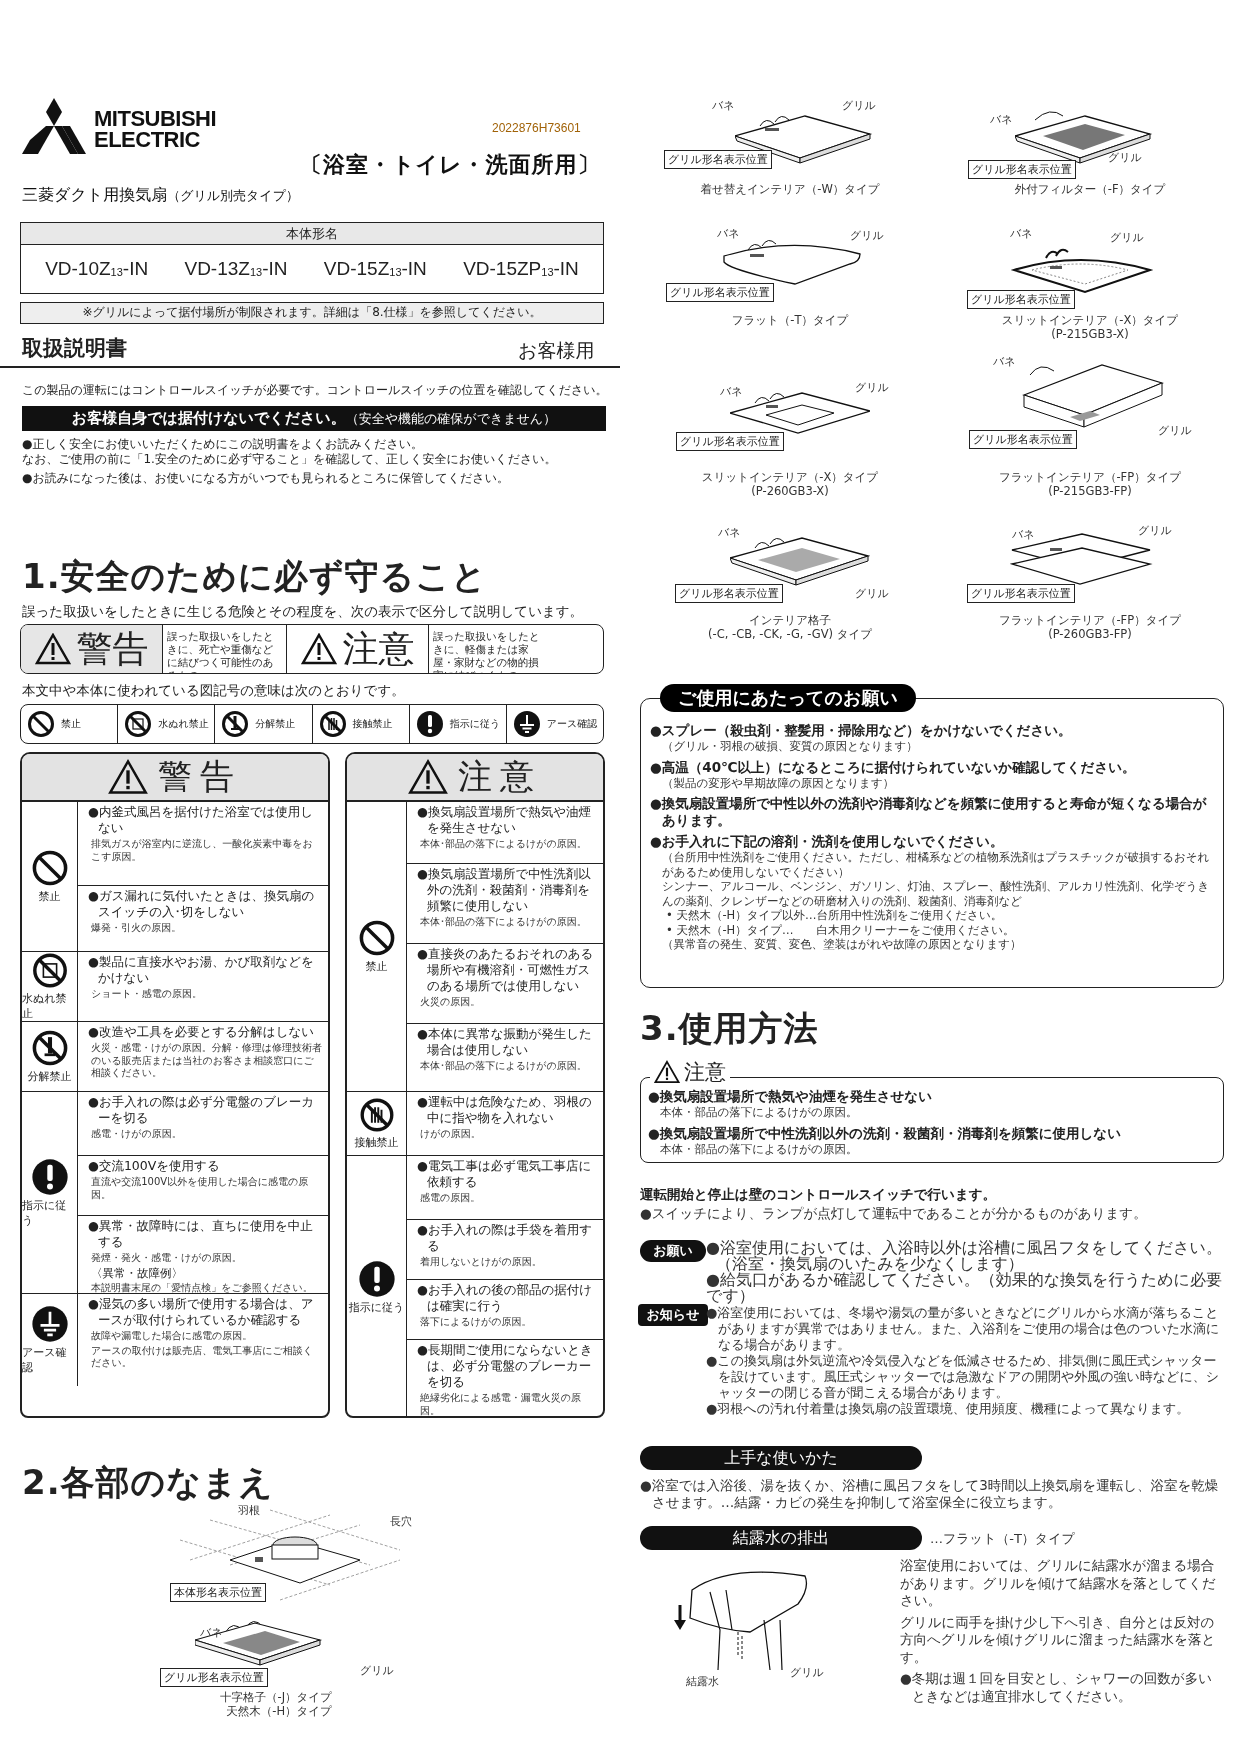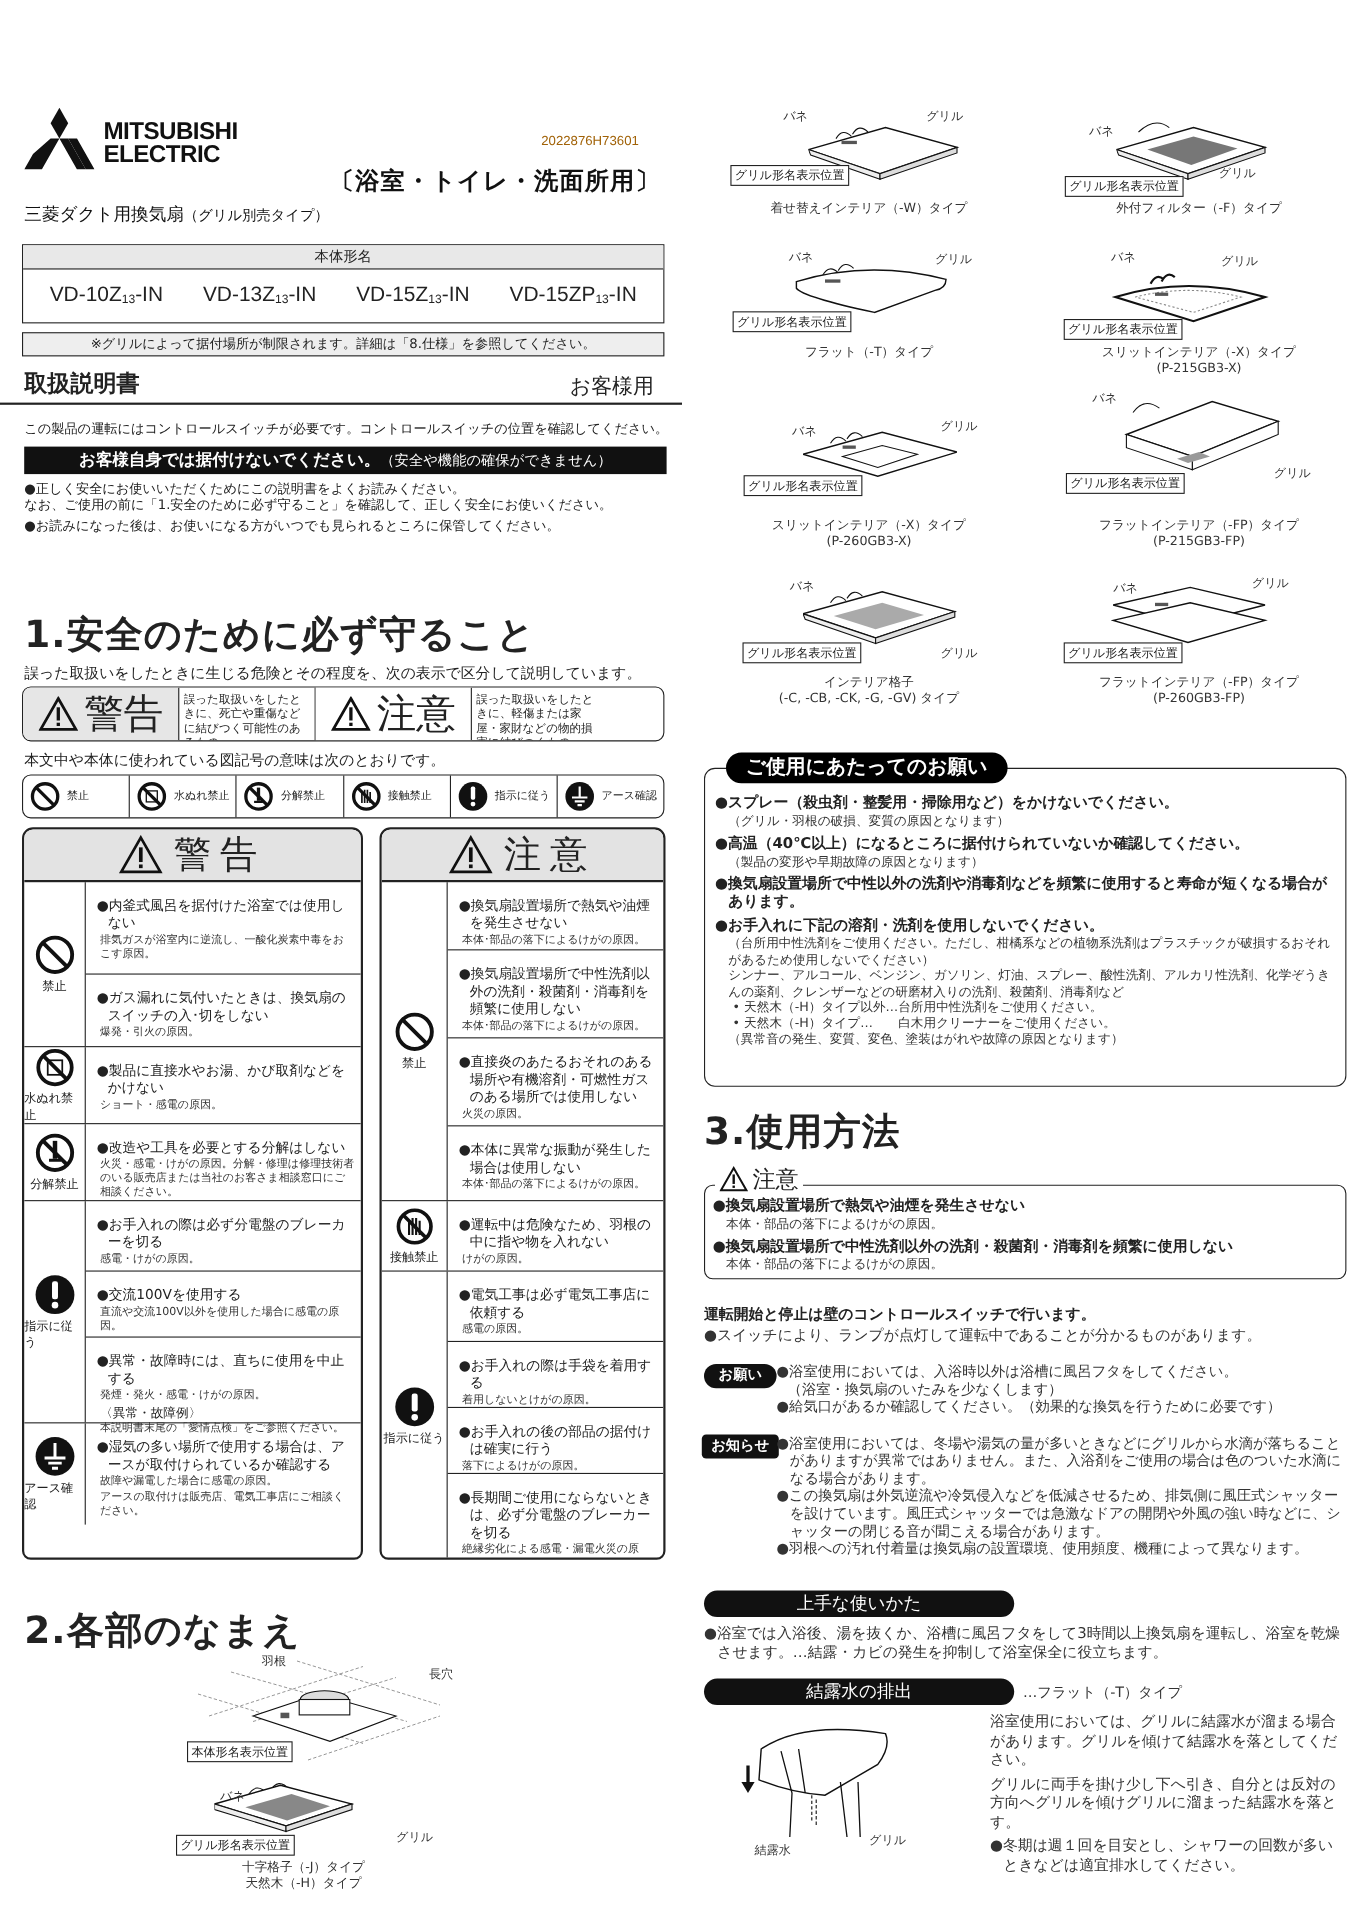--- a/index.html
+++ b/index.html
@@ -49,21 +49,21 @@
   .sym:last-child { border-right: none; }
   .sym svg { flex: none; }
 
   
   .tbl { border: 2px solid #222; border-radius: 10px 10px 8px 8px; overflow: hidden; }
   .tbl-head { height: 48px; background: #e3e3e3; border-bottom: 2.5px solid #222; display: flex; align-items: center; justify-content: center; gap: 10px; font-size: 34px; letter-spacing: 8px; }
   .grp { display: flex; border-bottom: 1.5px solid #222; }
   .grp:last-child { border-bottom: none; }
   .grp-icon { width: 56px; flex: none; border-right: 1.5px solid #222; display: flex; flex-direction: column; align-items: center; justify-content: center; font-size: 11px; gap: 2px; }
   .grp-items { flex: 1; }
-  .item { padding: 13px 6px 5px 10px; border-bottom: 1px solid #222; }
+  .item { padding: 2px 6px 5px 10px; border-bottom: 1px solid #222; }
   .item:last-child { border-bottom: none; }
   .item .main { font-size: 12.5px; line-height: 16px; padding-left: 10px; text-indent: -10px; }
   .item .sub { font-size: 10px; line-height: 12.5px; color: #333; margin-top: 2px; padding-left: 3px; }
   .item .sub2 { font-size: 11.5px; line-height: 14px; margin-top: 1px; padding-left: 3px; }
 
   .warn-tbl { left: 20px; top: 752px; width: 310px; height: 666px; }
   .caut-tbl { left: 345px; top: 752px; width: 260px; height: 666px; }
   .caut-tbl .grp-icon { width: 60px; }
 
   
@@ -84,21 +84,21 @@
   .caut2-title { left: 650px; top: 1058px; background: #fff; padding: 0 4px; font-size: 21px; display: flex; align-items: center; gap: 4px; }
   .caut2-body { left: 648px; top: 1088px; width: 570px; }
   .c2-main { font-size: 13.5px; font-weight: bold; line-height: 17px; }
   .c2-sub { font-size: 11.5px; color: #333; margin-left: 12px; line-height: 15px; margin-bottom: 5px; }
 
   .op-line { left: 640px; top: 1186px; font-size: 13.5px; font-weight: bold; }
   .op-sub { left: 640px; top: 1205px; font-size: 13.5px; color: #333; }
 
   .pill { background: #111; color: #fff; border-radius: 11px; font-size: 13px; font-weight: bold; text-align: center; line-height: 22px; height: 22px; }
   .onegai-pill { left: 640px; top: 1240px; width: 66px; }
-  .onegai-body { left: 706px; top: 1240px; width: 520px; font-size: 13px; line-height: 16px; color: #333; }
+  .onegai-body { left: 706px; top: 1240px; width: 520px; font-size: 16px; line-height: 16px; color: #333; }
   .oshirase-pill { left: 638px; top: 1304px; width: 70px; border-radius: 4px; }
   .oshirase-body { left: 706px; top: 1305px; width: 520px; font-size: 13px; line-height: 16px; color: #333; }
   .b { padding-left: 12px; text-indent: -12px; }
 
   .tips-pill { left: 640px; top: 1446px; width: 282px; height: 24px; line-height: 24px; font-size: 16px; font-weight: normal; border-radius: 12px; }
   .tips-body { left: 640px; top: 1477px; width: 580px; font-size: 13.5px; line-height: 17px; color: #333; }
   .cond-pill { left: 640px; top: 1526px; width: 282px; height: 24px; line-height: 24px; font-size: 16px; font-weight: normal; border-radius: 12px; }
   .cond-type { left: 930px; top: 1530px; font-size: 13px; color: #333; }
   .cond-body { left: 900px; top: 1557px; width: 324px; font-size: 13.5px; line-height: 17.5px; color: #333; }
   .cond-body p { margin-bottom: 4px; }
@@ -442,21 +442,21 @@
 <svg class="abs" style="left:195px;top:1615px" width="150" height="75" viewBox="0 0 150 75">
   <path d="M30 18 q8 -14 18 -2 M50 14 q8 -14 18 -2" stroke="#111" fill="none" stroke-width="1"></path>
   <polygon points="0,25 60,8 125,25 65,45" fill="#fff" stroke="#111" stroke-width="1.2"></polygon>
   <polygon points="0,25 65,45 65,50 0,30" fill="#eee" stroke="#111" stroke-width="1"></polygon>
   <polygon points="65,45 125,25 125,30 65,50" fill="#ddd" stroke="#111" stroke-width="1"></polygon>
   <polygon points="28,28 70,16 105,27 66,40" fill="#888"></polygon>
 </svg>
 <div class="abs lbl" style="left:200px;top:1625px">バネ</div>
 <div class="abs lbl" style="left:360px;top:1663px">グリル</div>
 <div class="abs callout" style="left:160px;top:1668px">グリル形名表示位置</div>
-<div class="abs cap" style="left:220px;top:1690px;text-align:center">
+<div class="abs cap" style="left:220px;top:1690px;text-align:right">
   <div>十字格子（-J）タイプ</div>
   <div>天然木（-H）タイプ</div>
 </div>
 
 <div>
 
   <svg class="abs" style="left:735px;top:108px" width="140" height="65" viewBox="0 0 140 65">
     <path d="M25 18 q6 -10 14 -2 M40 14 q6 -10 14 -2" stroke="#111" fill="none"></path>
     <polygon points="0,28 70,8 135,26 65,50" fill="#fff" stroke="#111" stroke-width="1.3"></polygon>
     <polygon points="0,28 65,50 65,55 2,33" fill="#eee" stroke="#111"></polygon>

